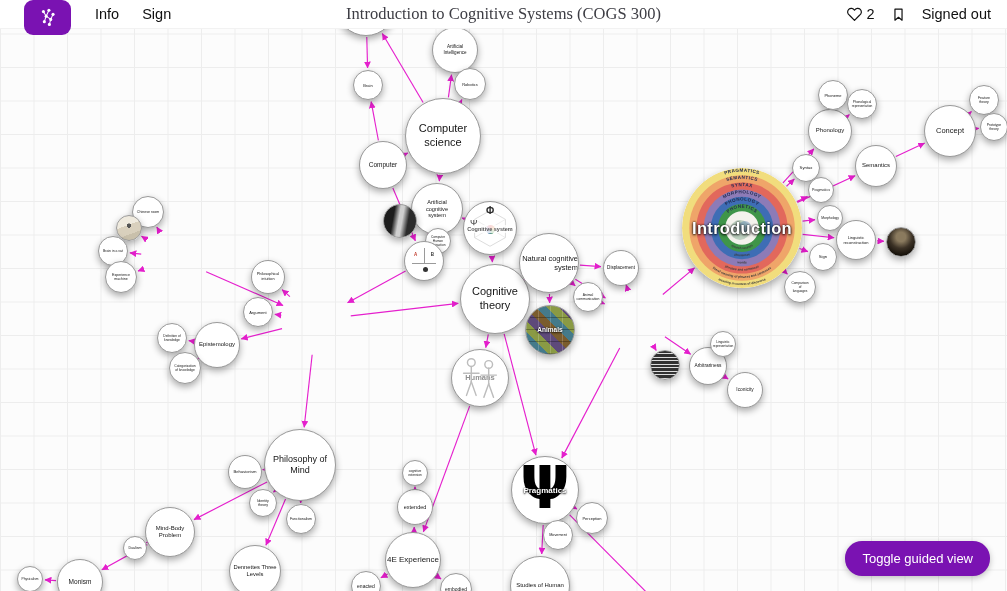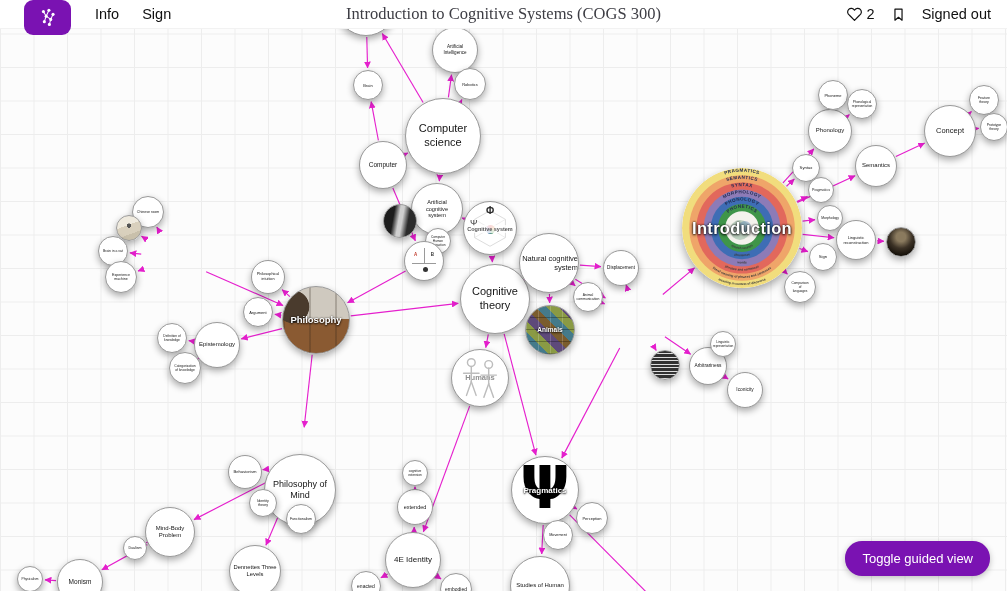--- a/index.html
+++ b/index.html
@@ -416,43 +416,38 @@
         <div class="lbl" style="font-size: 3.8px;">
           <div>Philosophical</div>
           <div>intuition</div>
         </div>
       </div>
       <div class="node plain" style="left: 243px; top: 297px; height: 30px; width: 30px;">
         <div class="lbl" style="font-size: 4px;">
           <div>Argument</div>
         </div>
       </div>
-      <div class="node img-philosophy" style="left: 282px; top: 286px; height: 68px; width: 68px;">
-        <div class="lbl light" style="font-size: 9.5px;">
-          <div>Philosophy</div>
-        </div>
-      </div>
       <div class="node plain" style="left: 194px; top: 322px; height: 46px; width: 46px;">
         <div class="lbl" style="font-size: 6px;">
           <div>Epistemology</div>
         </div>
       </div>
       <div class="node plain" style="left: 157px; top: 323px; height: 30px; width: 30px;">
         <div class="lbl" style="font-size: 3.3px;">
           <div>Definition of</div>
           <div>knowledge</div>
         </div>
       </div>
       <div class="node plain" style="left: 169px; top: 352px; height: 32px; width: 32px;">
         <div class="lbl" style="font-size: 3.3px;">
           <div>Categorization</div>
           <div>of knowledge</div>
         </div>
       </div>
-      <div class="node plain" style="left: 264px; top: 454px; height: 72px; width: 72px; align-items: center;">
+      <div class="node plain" style="left: 264px; top: 429px; height: 72px; width: 72px; align-items: center;">
         <div class="lbl" style="font-size: 9px;">
           <div>Philosophy of</div>
           <div>Mind</div>
         </div>
       </div>
       <div class="node plain" style="left: 228px; top: 455px; height: 34px; width: 34px;">
         <div class="lbl" style="font-size: 4.2px;">
           <div>Behaviorism</div>
         </div>
       </div>
@@ -489,21 +484,21 @@
         </div>
       </div>
       <div class="node plain" style="left: 229px; top: 545px; height: 52px; width: 52px;">
         <div class="lbl" style="font-size: 5.8px;">
           <div>Dennettes Three</div>
           <div>Levels</div>
         </div>
       </div>
       <div class="node plain" style="left: 385px; top: 532px; height: 56px; width: 56px;">
         <div class="lbl" style="font-size: 8px;">
-          <div>4E Identity</div>
+          <div>4E Experience</div>
         </div>
       </div>
       <div class="node plain" style="left: 397px; top: 489px; height: 36px; width: 36px;">
         <div class="lbl" style="font-size: 5.5px;">
           <div>extended</div>
         </div>
       </div>
       <div class="node plain" style="left: 402px; top: 460px; height: 26px; width: 26px;">
         <div class="lbl" style="font-size: 3.2px;">
           <div>cognitive</div>

